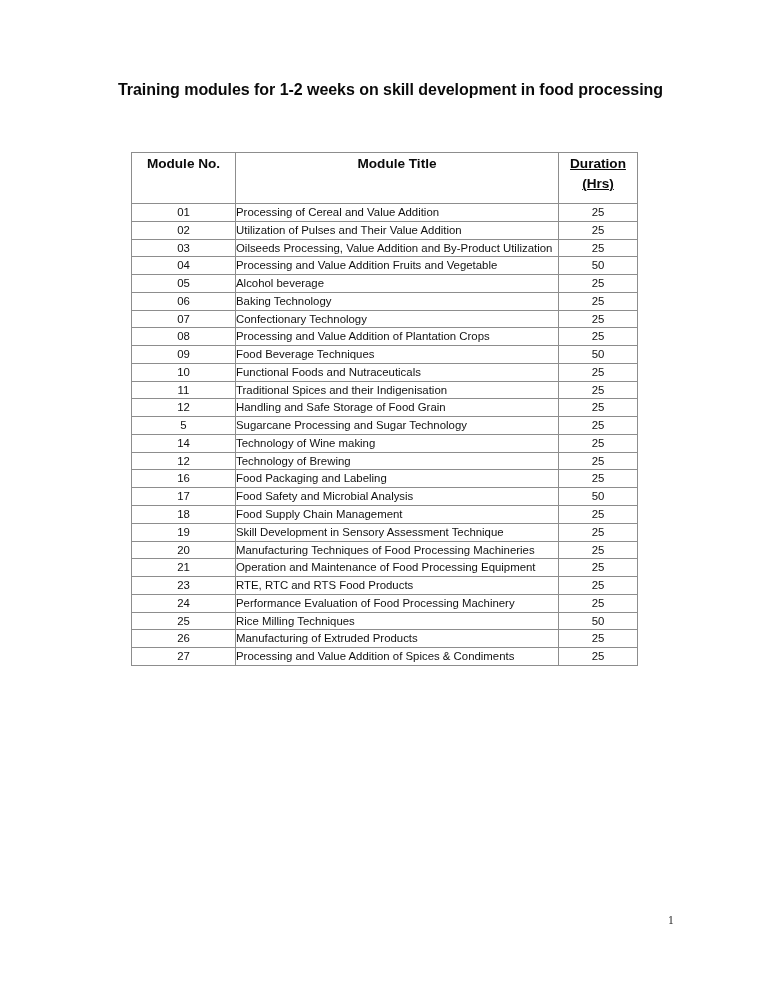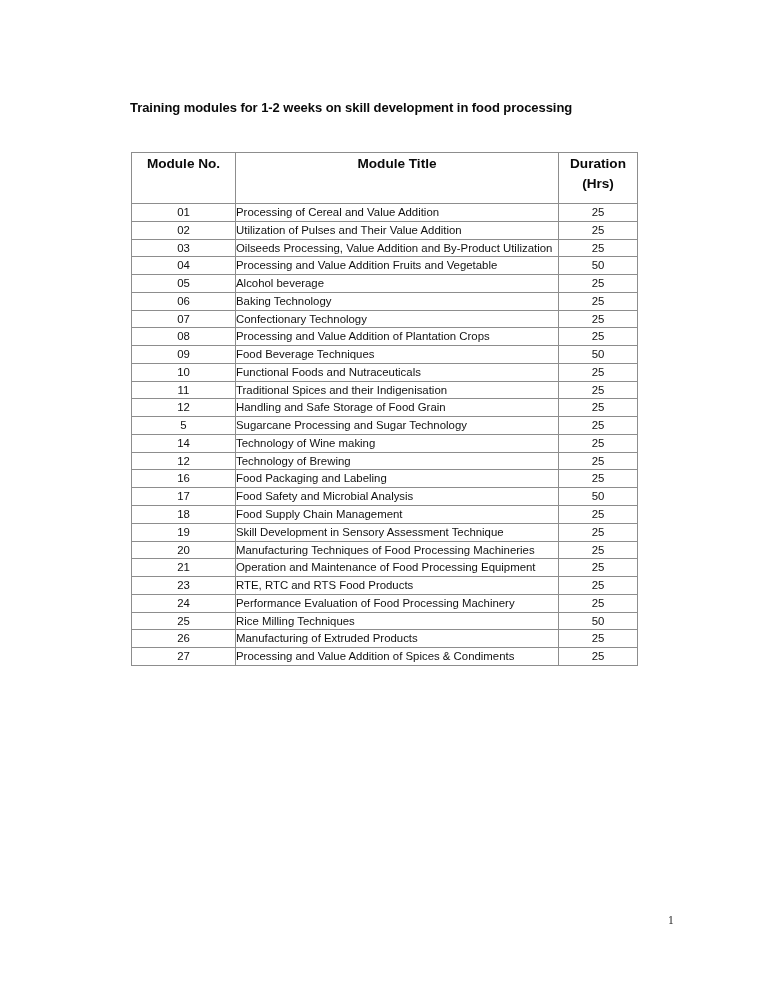--- a/index.html
+++ b/index.html
@@ -18,27 +18,26 @@
 
   .page {
     position: absolute;
     inset: 0;
     background: #fff;
   }
 
   .doc-title {
     position: absolute;
     left: 118px;
-    top: 100px;
-    font-size: 13px;
+    top: 81px;
+    font-size: 16px;
     font-weight: bold;
     letter-spacing: -0.05px;
     white-space: nowrap;
     color: #0a0a0a;
-    margin-left: 12px;
   }
 
   .table-wrap {
     position: absolute;
     left: 131px;
     top: 122px;
     width: 506px;
     margin-top: 30px;
   }
 
@@ -69,21 +68,21 @@
     height: 50px;
     vertical-align: top;
   }
   thead th .hd-line {
     display: block;
     line-height: 1.33;
     padding-top: 2px;
   }
   thead th.th-num  { padding: 0 2px; }
   thead th.th-ttl  { padding: 0 2px; }
-  thead th.th-dur  { padding: 0 2px; }
+  thead th.th-dur  { padding: 0 2px; text-decoration: underline; }
 
   
   tbody td {
     font-size: 11.4px;
     line-height: 1.47;
     color: #111111;
   }
   td.cell-num {
     text-align: center;
     padding: 1px 2px 2px 2px;

